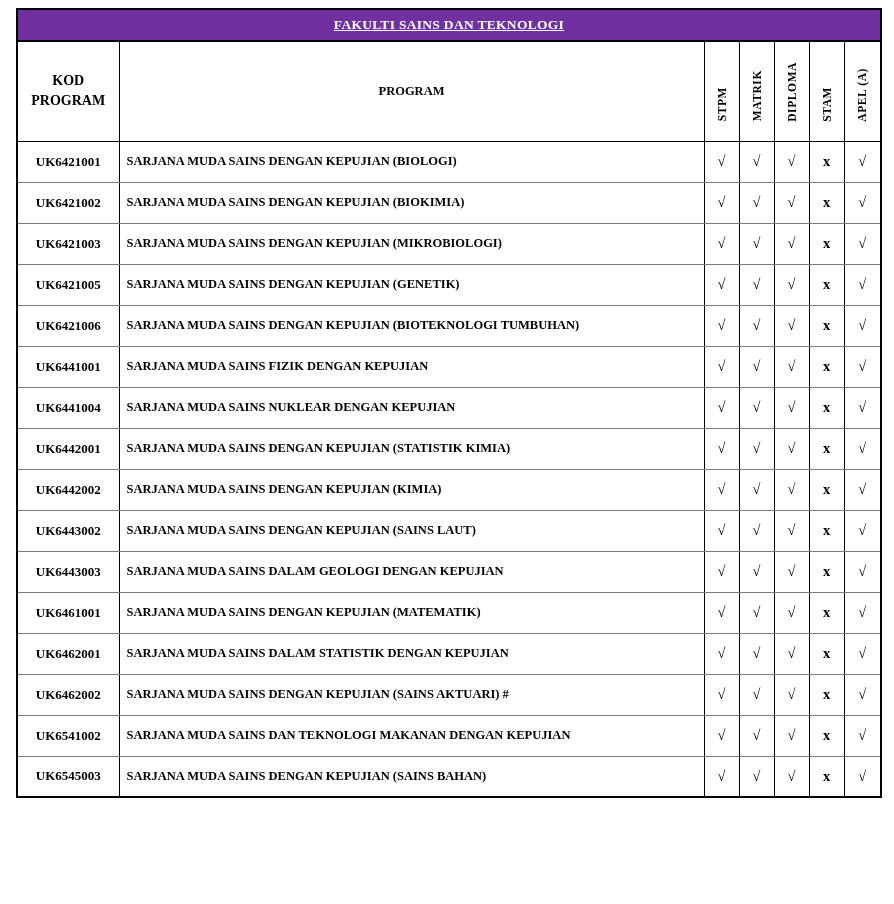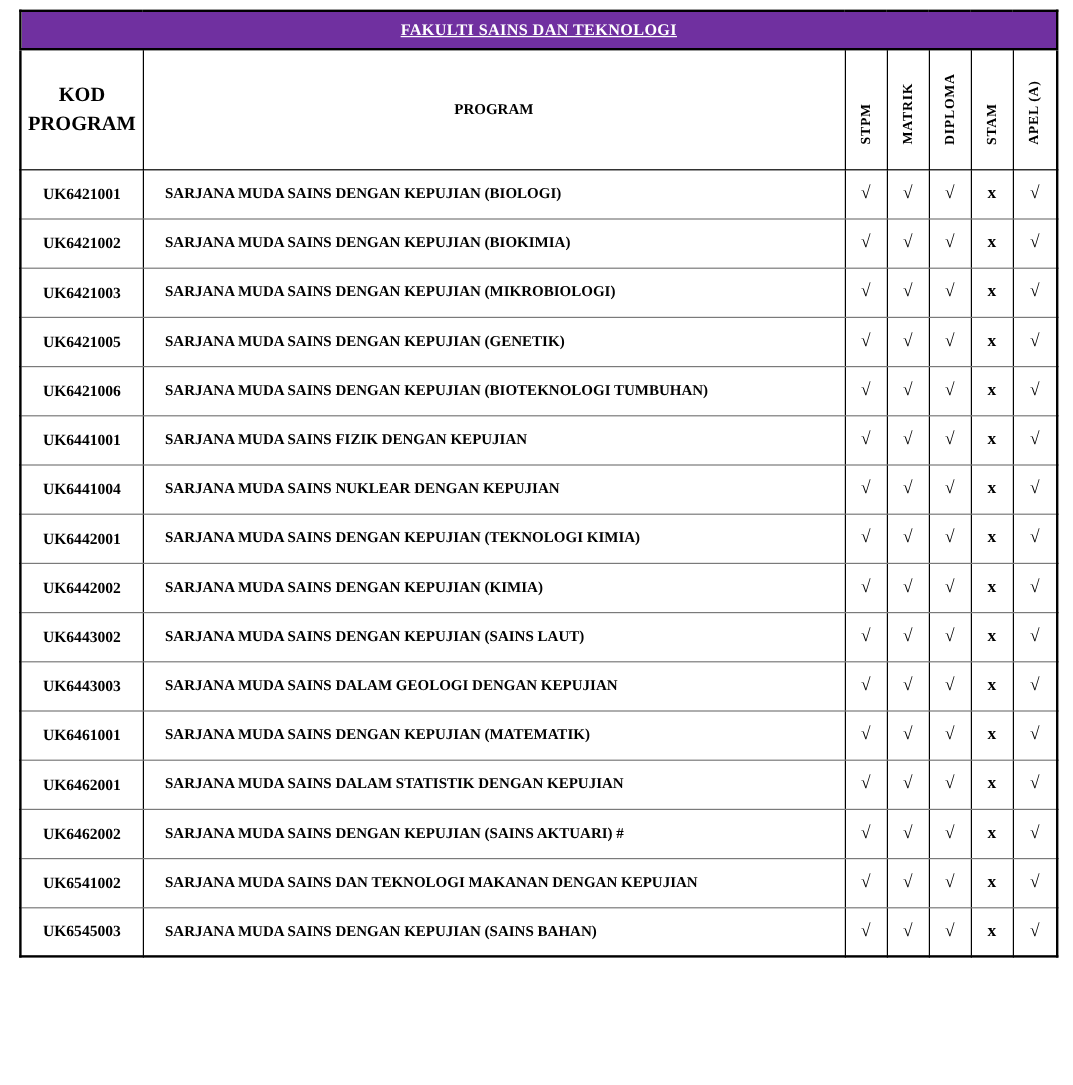--- a/index.html
+++ b/index.html
@@ -42,21 +42,21 @@
   
   .header-row th {
     height: 100px;
     background: #ffffff;
     color: #000000;
     font-weight: bold;
     vertical-align: middle;
     text-align: center;
   }
   .kod-header {
-    font-size: 17px;
+    font-size: 14px;
     white-space: pre-line;
     line-height: 1.45;
   }
   .program-header {
     font-size: 12.5px;
   }
   .vert-header {
     vertical-align: bottom !important;
     padding-bottom: 15px;
   }
@@ -79,21 +79,21 @@
     border-top-color: #7a7a7a;
     border-bottom-color: #7a7a7a;
   }
   .code-cell {
     text-align: center;
     font-size: 13px;
   }
   .program-cell {
     text-align: left;
     font-size: 12.5px;
-    padding-left: 18px;
+    padding-left: 7px;
     padding-right: 4px;
   }
   .mark-cell {
     text-align: center;
     font-size: 14.5px;
   }
 </style>
 </head>
 <body>
 
@@ -201,21 +201,21 @@
     <td class="program-cell">SARJANA MUDA SAINS NUKLEAR DENGAN KEPUJIAN</td>
     <td class="mark-cell">√</td>
     <td class="mark-cell">√</td>
     <td class="mark-cell">√</td>
     <td class="mark-cell">x</td>
     <td class="mark-cell">√</td>
   </tr>
 
   <tr class="data-row">
     <td class="code-cell">UK6442001</td>
-    <td class="program-cell">SARJANA MUDA SAINS DENGAN KEPUJIAN (TEKNOLOGI KIMIA)</td>
+    <td class="program-cell">SARJANA MUDA SAINS DENGAN KEPUJIAN (STATISTIK KIMIA)</td>
     <td class="mark-cell">√</td>
     <td class="mark-cell">√</td>
     <td class="mark-cell">√</td>
     <td class="mark-cell">x</td>
     <td class="mark-cell">√</td>
   </tr>
 
   <tr class="data-row">
     <td class="code-cell">UK6442002</td>
     <td class="program-cell">SARJANA MUDA SAINS DENGAN KEPUJIAN (KIMIA)</td>

